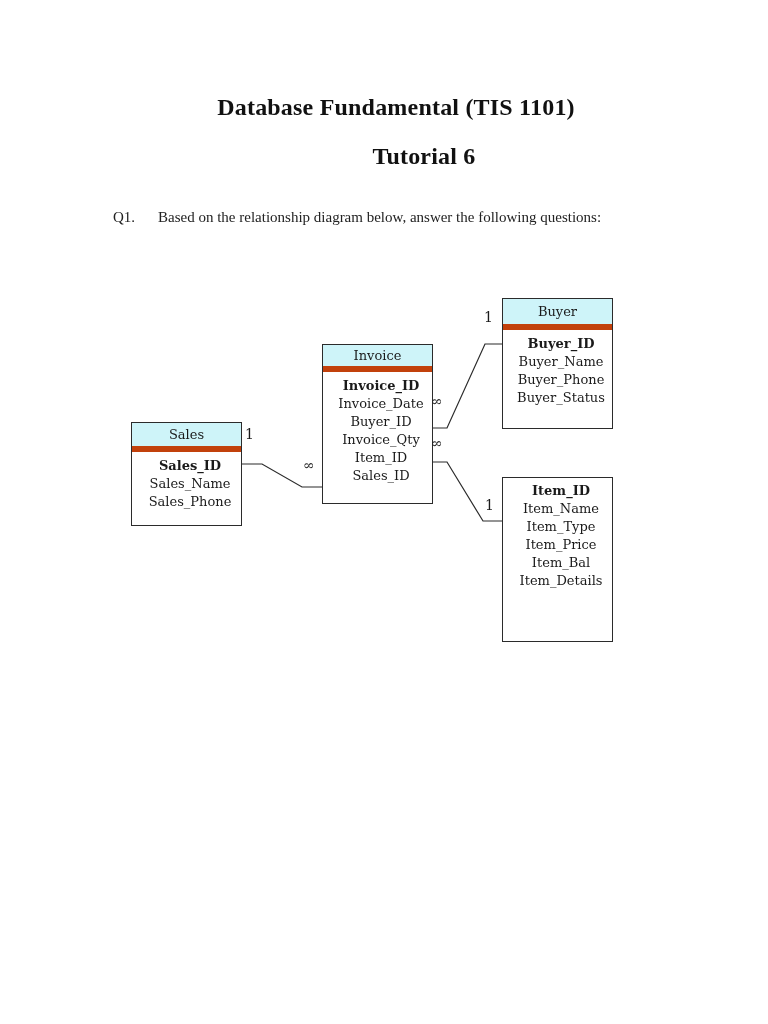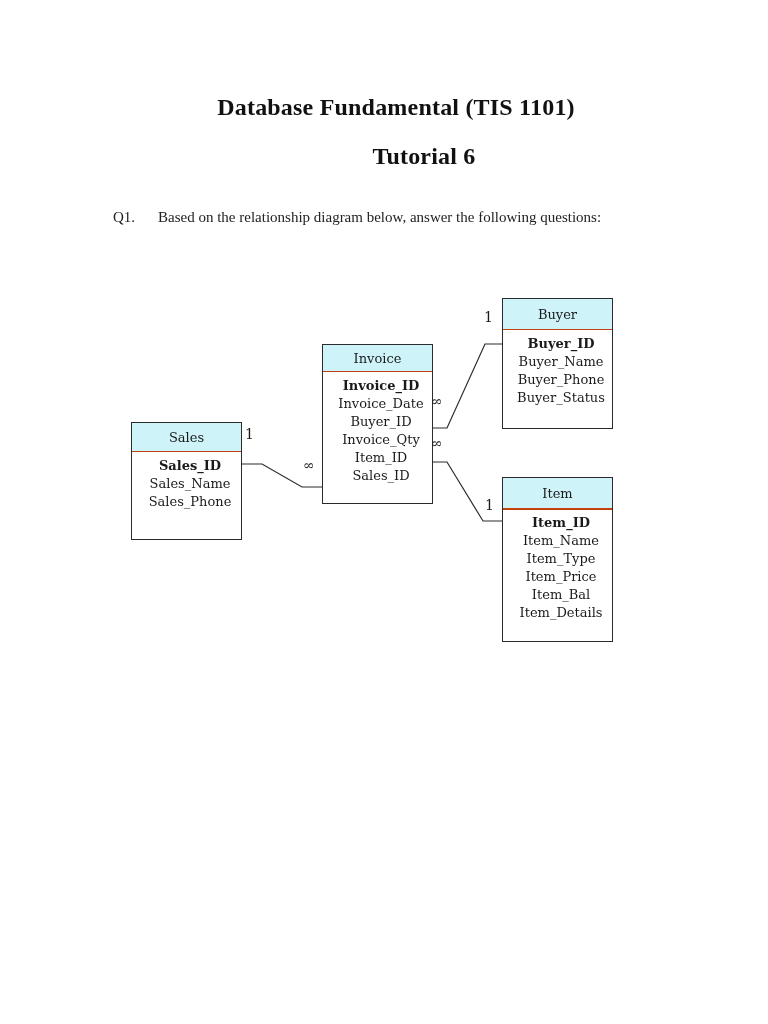--- a/index.html
+++ b/index.html
@@ -46,35 +46,35 @@
     border: 1px solid #2b2b2b;
     background: #ffffff;
     font-family: "DejaVu Serif", serif;
     font-size: 13px;
     color: #1a1a1a;
   }
   .entity-header {
     box-sizing: border-box;
     width: 100%;
     background: #cef4f9;
-    border-bottom: 1px solid #c2410c;
+    border-bottom: 6px solid #c2410c;
     display: flex;
     align-items: center;
     justify-content: center;
     font-size: 13px;
   }
   .entity-fields {
     padding: 5px 2px 0 9px;
     line-height: 18px;
     text-align: center;
   }
   .field { white-space: nowrap; }
   .pk { font-weight: bold; }
 
-  #entity-sales   { left: 131px; top: 422px; width: 111px; height: 118px; }
+  #entity-sales   { left: 131px; top: 422px; width: 111px; height: 104px; }
   #entity-sales   .entity-header { height: 29px; }
   #entity-invoice { left: 322px; top: 344px; width: 111px; height: 160px; }
   #entity-invoice .entity-header { height: 27px; align-items: center; }
   #entity-buyer   { left: 502px; top: 298px; width: 111px; height: 131px; }
   #entity-buyer   .entity-header { height: 31px; }
   #entity-item    { left: 502px; top: 477px; width: 111px; height: 165px; }
   #entity-item    .entity-header { height: 32px; border-bottom-width: 2px; }
   #entity-item    .entity-fields { padding-top: 4px; }
 
   .rel-svg {
@@ -147,23 +147,20 @@
     </div>
     <div class="entity-fields">
       <div class="field pk">Buyer_ID</div>
       <div class="field">Buyer_Name</div>
       <div class="field">Buyer_Phone</div>
       <div class="field">Buyer_Status</div>
     </div>
   </div>
 
   <div class="entity" id="entity-item">
-    <div class="entity-header">
-      <span>Item</span>
-    </div>
     <div class="entity-fields">
       <div class="field pk">Item_ID</div>
       <div class="field">Item_Name</div>
       <div class="field">Item_Type</div>
       <div class="field">Item_Price</div>
       <div class="field">Item_Bal</div>
       <div class="field">Item_Details</div>
     </div>
   </div>
 

